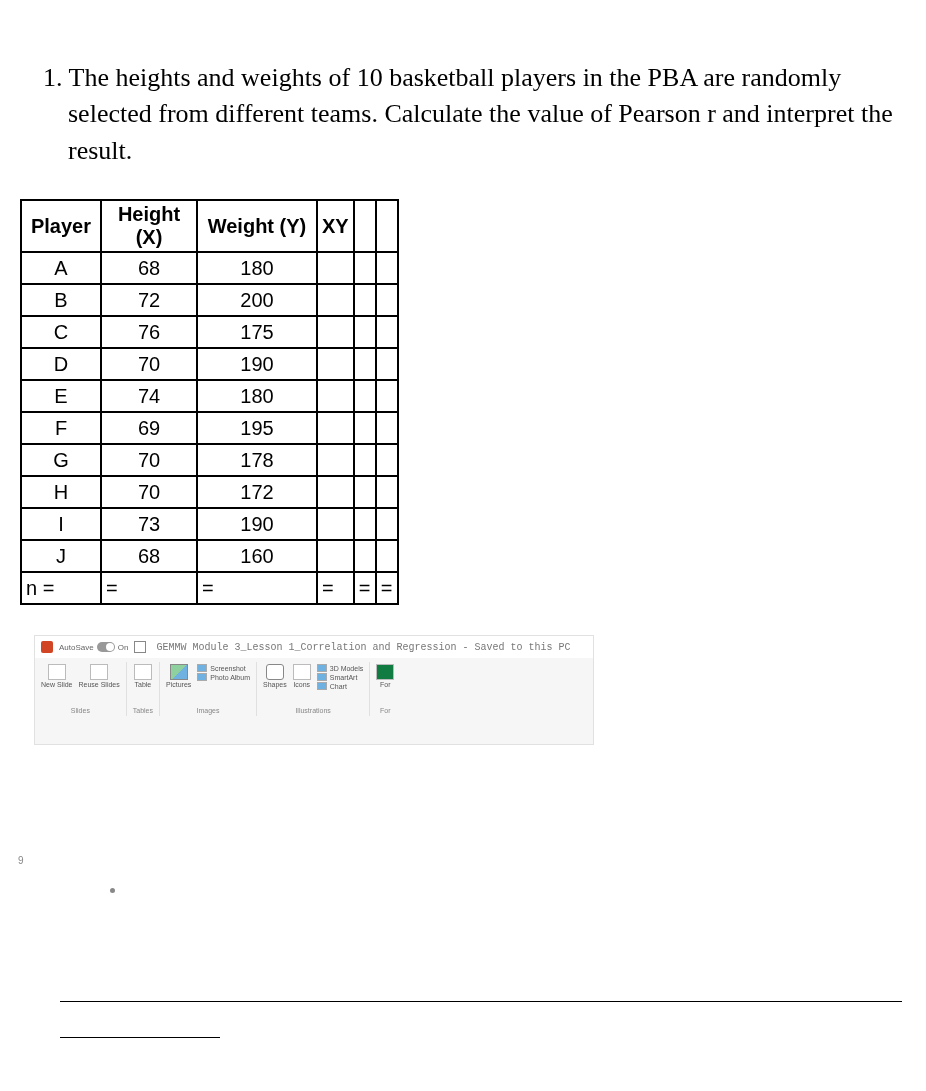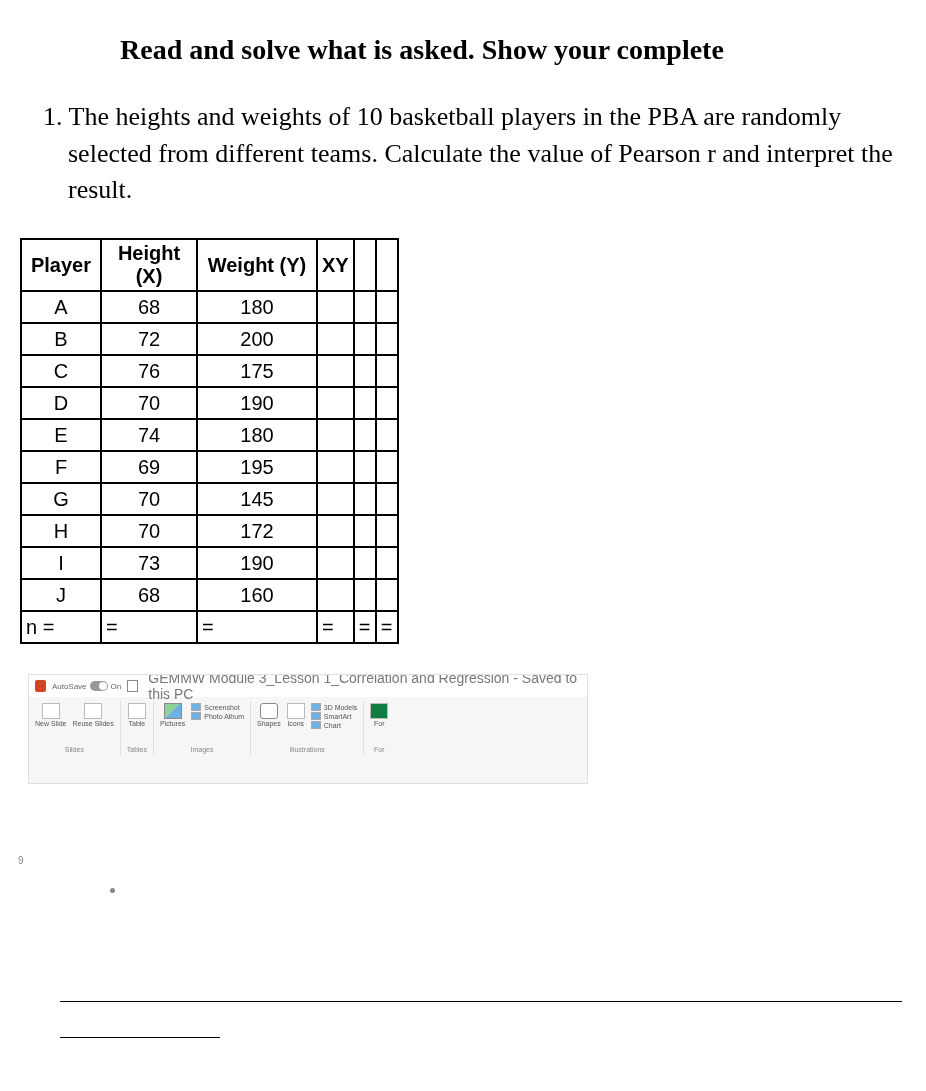--- a/index.html
+++ b/index.html
@@ -59,21 +59,21 @@
     .col-xy { width: 36px; }
     .col-narrow { width: 22px; }
     .col-narrow2 { width: 22px; }
     .last-row td {
       text-align: left;
       padding-left: 4px;
     }
     .ribbon {
       width: 560px;
       height: 110px;
-      margin-left: 8px;
+      margin-left: 14px;
       margin-top: 10px;
       background: #f6f6f6;
       border: 1px solid #e1e1e1;
       font-family: "Segoe UI", Arial, sans-serif;
       font-size: 9px;
       color: #666;
       position: relative;
       overflow: hidden;
     }
     .ribbon-titlebar {
@@ -113,23 +113,24 @@
       background: #fff;
       border-radius: 50%;
     }
     .ribbon-saveicon {
       width: 12px;
       height: 12px;
       border: 1px solid #888;
       background: #fff;
     }
     .ribbon-filetitle {
-      font-size: 14px;
+      font-size: 10px;
       color: #777;
       margin-left: 4px;
+      font-family: Liberation Mono, monospace;
     }
     .ribbon-tabs {
       display: flex;
       gap: 10px;
       padding: 4px 8px 2px 8px;
       background: #fff;
       font-size: 9px;
     }
     .ribbon-tab {
       color: #666;
@@ -249,21 +250,20 @@
       width: 5px;
       height: 5px;
       background: #888;
       border-radius: 50%;
     }
   </style>
 </head>
 <body>
 
 <div class="title">
-  <div class="title-line1">Read and solve what is asked. Show your complete</div>
 </div>
 
 <div class="problem">
   <div class="problem-body">1. The heights and weights of 10 basketball players in the PBA are randomly selected from different teams. Calculate the value of Pearson r and interpret the result.</div>
 </div>
 
 <table class="data-table">
   <thead>
     <tr>
       <th class="col-player">Player</th>
@@ -319,21 +319,21 @@
         <td>F</td>
         <td>69</td>
         <td>195</td>
         <td></td>
         <td></td>
         <td></td>
       </tr>
     <tr>
         <td>G</td>
         <td>70</td>
-        <td>145</td>
+        <td>178</td>
         <td></td>
         <td></td>
         <td></td>
       </tr>
     <tr>
         <td>H</td>
         <td>70</td>
         <td>172</td>
         <td></td>
         <td></td>

